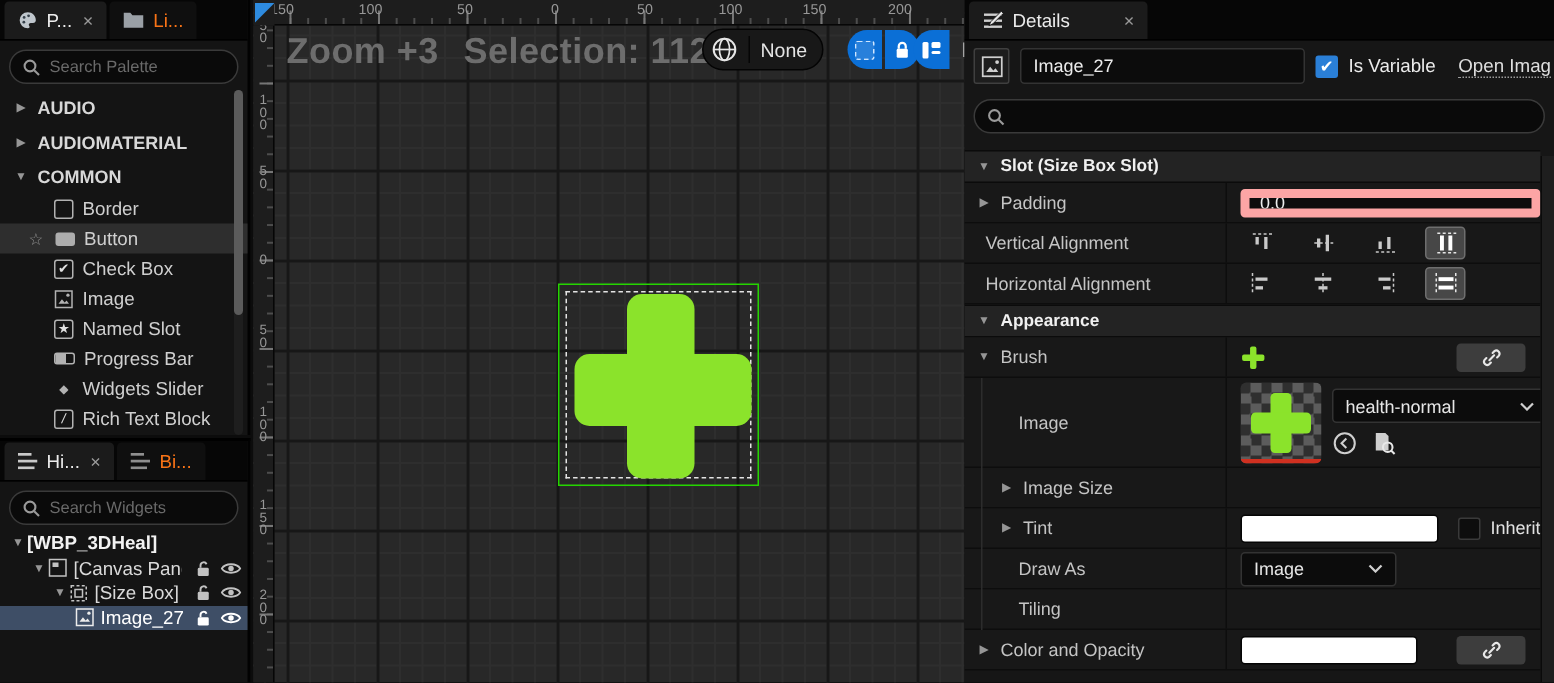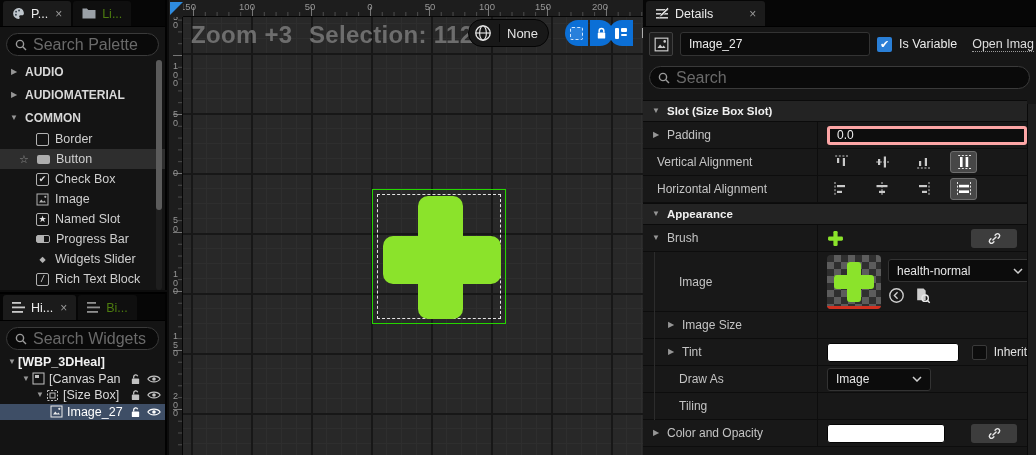--- a/index.html
+++ b/index.html
@@ -3,25 +3,25 @@
 <meta charset="utf-8">
 <style>
   *{margin:0;padding:0;box-sizing:border-box}
   html,body{width:1036px;height:455px;overflow:hidden}
   body{position:relative;background:#0c0c0c;font-family:"Liberation Sans","DejaVu Sans",sans-serif;color:#cfcfcf;font-size:12px}
   .abs{position:absolute}
   svg{display:block}
 
   
   .tabbar{display:flex;align-items:flex-end;background:#060606;height:27px;padding-left:3px;gap:2px;border-bottom:1px solid #000}
-  .tab{display:flex;align-items:center;gap:6px;height:25px;padding:0 9px;font-size:12.5px;color:#4d7c0f;background:#0f0f0f;border-radius:3px 3px 0 0;white-space:nowrap}
+  .tab{display:flex;align-items:center;gap:6px;height:25px;padding:0 9px;font-size:12.5px;color:#f97316;background:#0f0f0f;border-radius:3px 3px 0 0;white-space:nowrap}
   .tab.active{background:#1b1b1b;color:#ececec}
   .tab .close{color:#9a9a9a;font-size:12px;margin-left:1px;line-height:1}
   .searchpill{display:flex;align-items:center;gap:6px;height:23px;background:#0a0a0a;border:1px solid #3a3a3a;border-radius:12px;padding:0 8px;margin:6px 6px 4px 6px}
-  .searchpill input{flex:1;min-width:0;background:transparent;border:0;outline:0;color:#f0abfc;font-size:16px;font-family:inherit}
+  .searchpill input{flex:1;min-width:0;background:transparent;border:0;outline:0;color:#f0abfc;font-size:11px;font-family:inherit}
   input::placeholder{color:#6a6a6a}
   .tri{font-size:8px;color:#969696;width:12px;text-align:center;flex:none;line-height:1}
 
   
   #palette-panel{left:0;top:0;width:167px;height:290px;background:#141414;border-right:2px solid #020202}
   .pcat{height:23px;display:flex;align-items:center;padding-left:8px;gap:5px;font-weight:bold;font-size:12px;color:#d8d8d8}
   .pitem{height:20px;display:flex;align-items:center;padding-left:36px;gap:6px;font-size:12.5px;color:#cfcfcf}
   .pitem.star{padding-left:19px}
   .pitem.hl{background:#2e2e2e}
   .icbox{width:13px;height:13px;border:1px solid #b2b2b2;border-radius:2px;display:flex;align-items:center;justify-content:center;font-size:9px;color:#e0e0e0;flex:none;line-height:1}
@@ -89,21 +89,21 @@
   #d-rows{left:0;top:100px;width:384px}
   .cathdr{height:22px;background:#232323;border-top:1px solid #0b0b0b;border-bottom:1px solid #0b0b0b;display:flex;align-items:center;gap:5px;padding-left:7px;font-weight:bold;font-size:11.5px;color:#f0f0f0}
   .drow{display:flex;align-items:stretch;border-bottom:1px solid #0d0d0d;height:27px;background:#181818}
   .drow.tall{height:60px}
   .dlabel{width:175px;flex:none;display:flex;align-items:center;gap:5px;padding-left:7px;font-size:12px;color:#c4c4c4;border-right:1px solid #0d0d0d}
   .dlabel.n1{padding-left:22px}
   .dlabel.n2{padding-left:36px}
   .dvalue{flex:1;display:flex;align-items:center;gap:7px;padding-left:9px;min-width:0}
   .nestwrap{position:relative}
   .nestwrap:before{content:'';position:absolute;left:11px;top:0;bottom:0;width:1px;background:#2c2c2c;z-index:2}
-  .dinput{width:200px;height:19px;background:#0d0d0d;border:3px solid #fca5a5;border-radius:3px;color:#ececec;font-size:12px;padding:0 7px;outline:0;font-family:inherit}
+  .dinput{width:200px;height:19px;background:#0d0d0d;border:6px solid #fca5a5;border-radius:3px;color:#ececec;font-size:12px;padding:0 7px;outline:0;font-family:inherit}
   .alignbtn{width:27px;height:22px;display:flex;align-items:center;justify-content:center;border-radius:3px;margin-right:7px}
   .alignbtn.on{background:#474747;border:1px solid #6e6e6e}
   .rot90{transform:rotate(90deg)}
   .chainbtn{margin-left:auto;margin-right:10px;width:46px;height:19px;background:#3d3d3d;border-radius:3px;display:flex;align-items:center;justify-content:center}
   .dd{height:23px;background:#0c0c0c;border:1px solid #333;border-radius:3px;display:flex;align-items:center;padding:0 8px;color:#e6e6e6;font-size:12px;gap:6px}
   .dd span{flex:1;white-space:nowrap;overflow:hidden}
   .swatch{height:19px;background:#fff;border-radius:3px;border:1px solid #050505}
   .thumb{width:54px;height:54px;border-radius:4px;overflow:hidden;position:relative;flex:none;
     background:repeating-conic-gradient(#5c5c5c 0% 25%,#2f2f2f 0% 50%) 0 0/14px 14px}
   .thumb .red{position:absolute;left:0;bottom:0;width:100%;height:3px;background:#d03020}
@@ -373,21 +373,20 @@
     <span class="cb on">✔</span>
     <span id="d-islabel">Is Variable</span>
     <span id="d-open">Open Imag</span>
   </div>
 
   <div class="searchpill abs" id="d-search">
     <svg width="12" height="12" viewBox="0 0 12 12">
         <circle cx="5" cy="5" r="3.6" fill="none" stroke="#9a9a9a" stroke-width="1.4"></circle>
         <line x1="7.8" y1="7.8" x2="11" y2="11" stroke="#9a9a9a" stroke-width="1.4"></line>
       </svg>
-    <input placeholder="Search" style="">
   </div>
 
   <div id="d-rows" class="abs">
     <div class="cathdr">
         <span class="tri">▼</span>
         <span>Slot (Size Box Slot)</span>
       </div>
 
     <div class="drow">
       <div class="dlabel">

